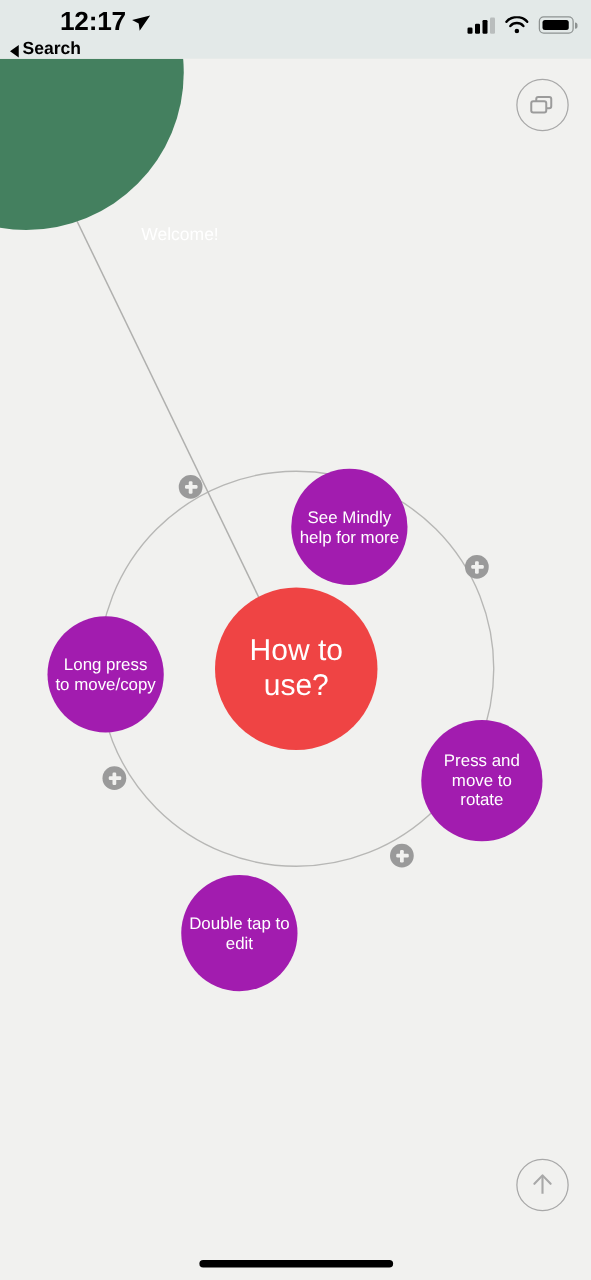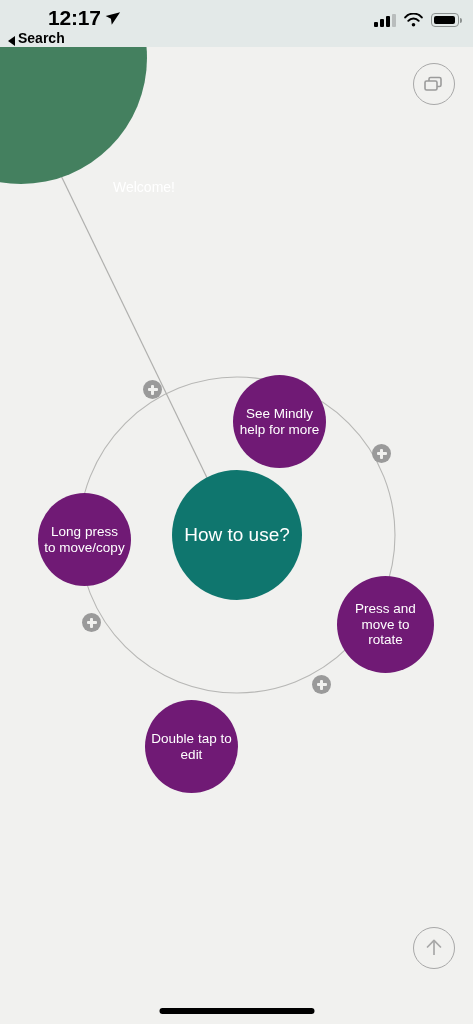--- a/index.html
+++ b/index.html
@@ -121,26 +121,26 @@
     color: #ffffff;
     box-sizing: border-box;
     cursor: pointer;
     line-height: 1.18;
   }
   .node span { display: block; padding: 0 6px; }
 
   #node-root {
     width: 130px; height: 130px;
     left: 172px; top: 423px;
-    background: #0f766e;
-    font-size: 19px;
+    background: #ef4444;
+    font-size: 24px;
     text-align: center;
   }
   .node-child {
-    background: #701a75;
+    background: #a21caf;
     font-size: 13.5px;
   }
   #node-see-help   { width: 93px;  height: 93px;  left: 233px; top: 328px; }
   #node-rotate     { width: 97px;  height: 97px;  left: 337px; top: 529px; }
   #node-doubletap  { width: 93px;  height: 93px;  left: 145px; top: 653px; }
   #node-longpress  { width: 93px;  height: 93px;  left: 38px;  top: 446px; }
 
   
   #node-welcome {
     position: absolute;

